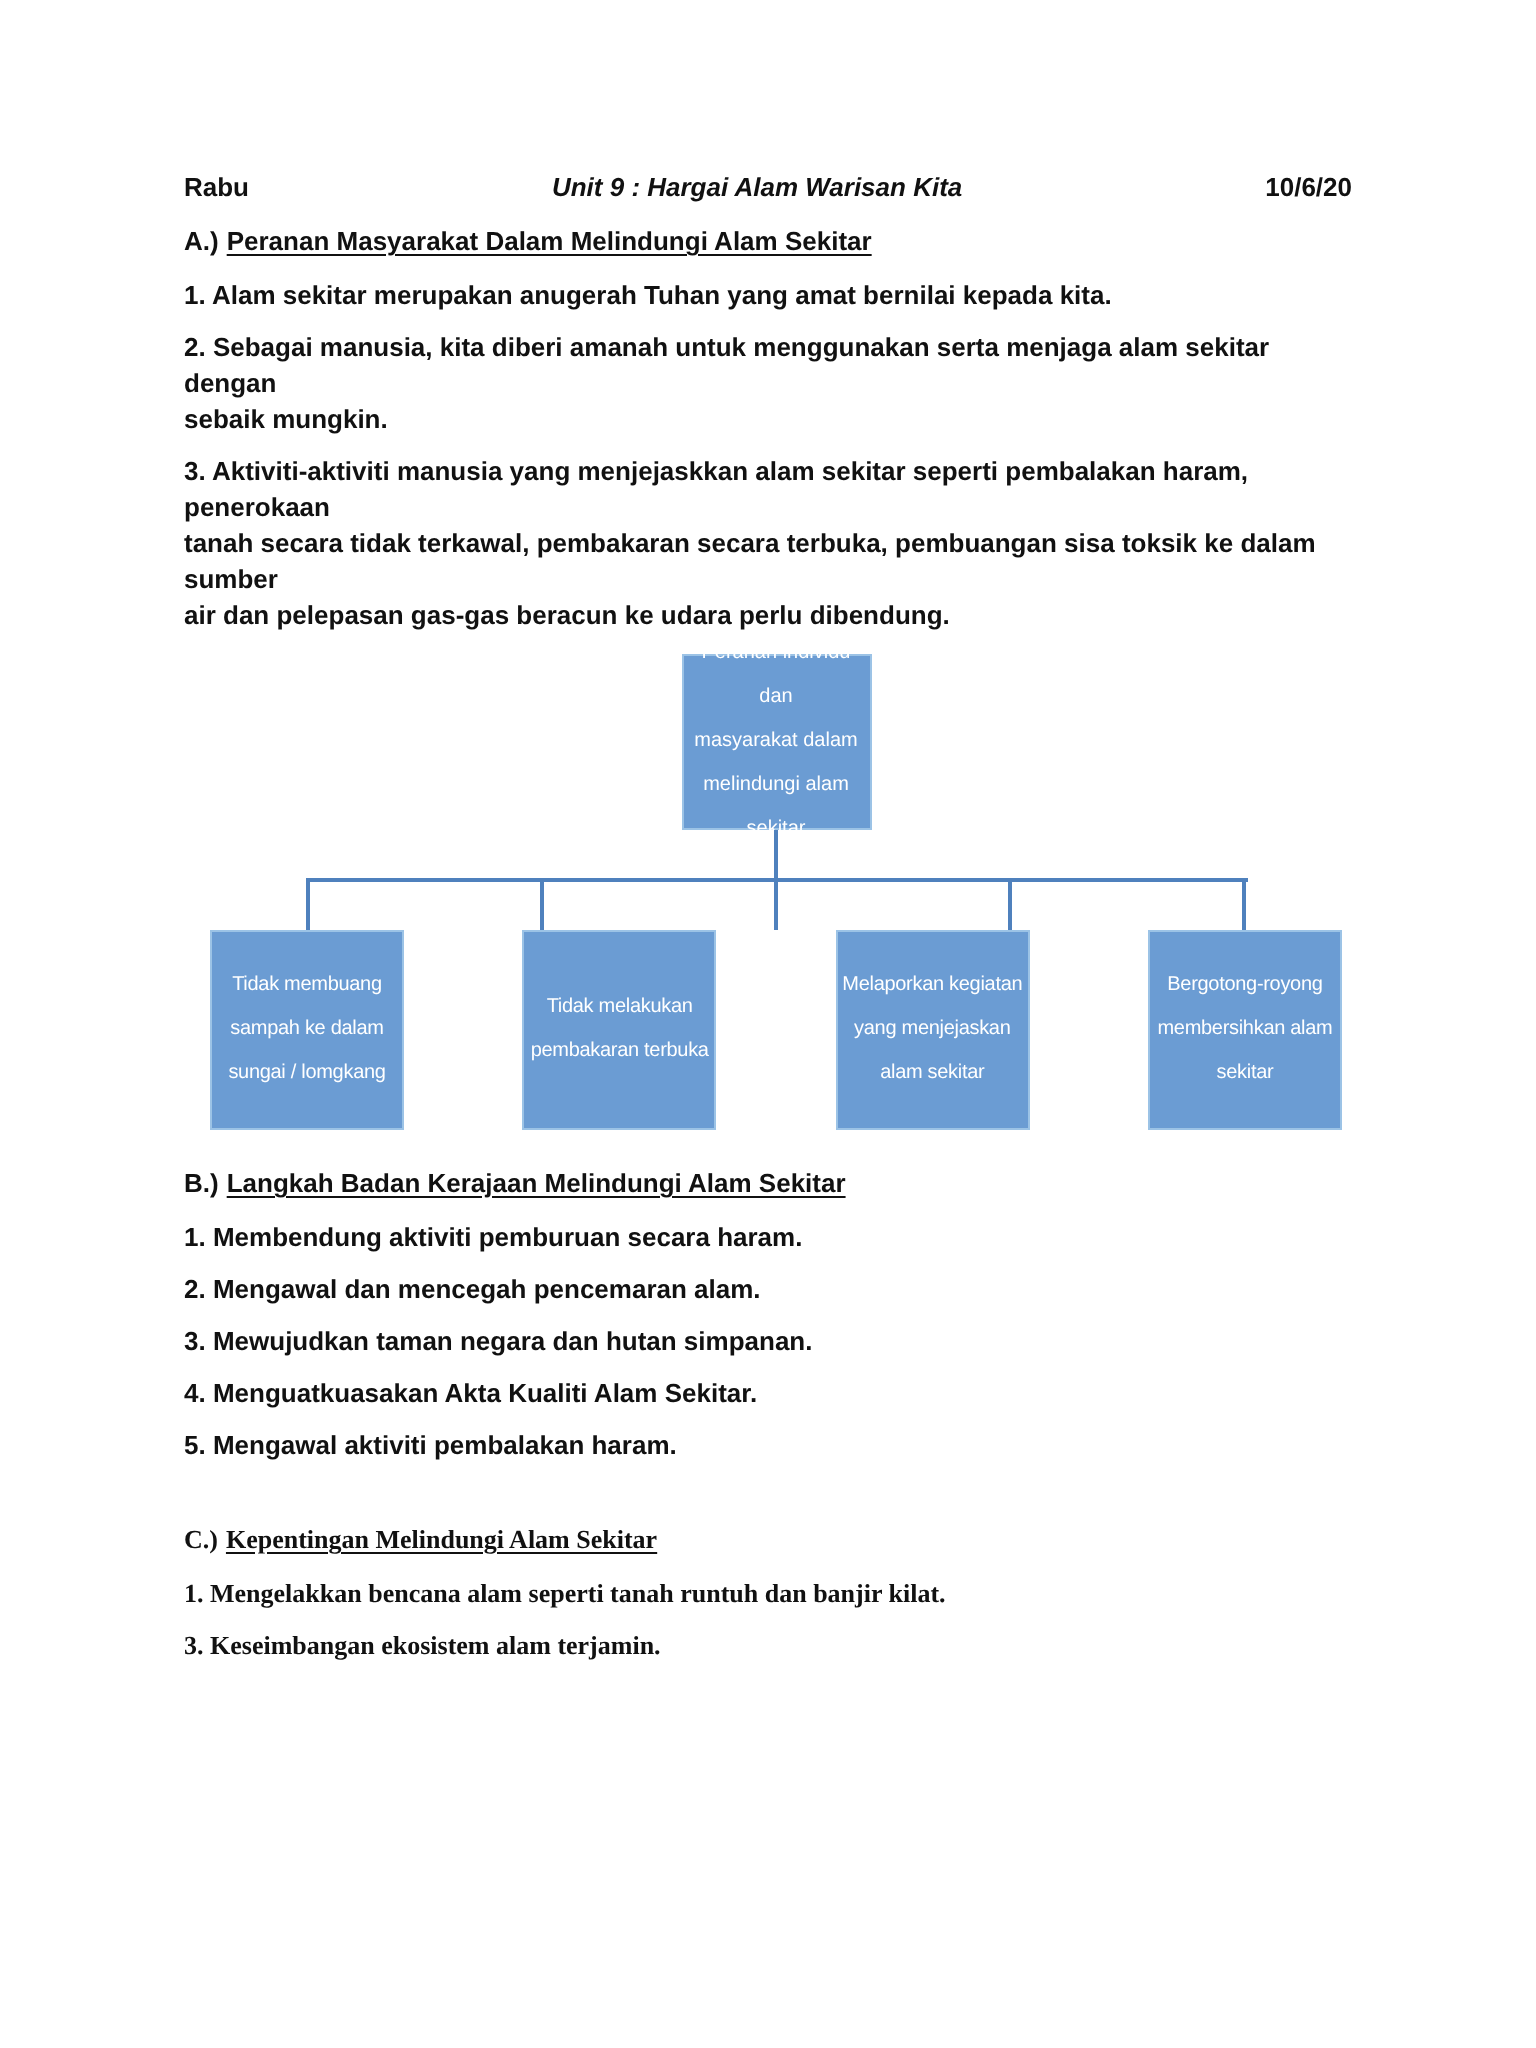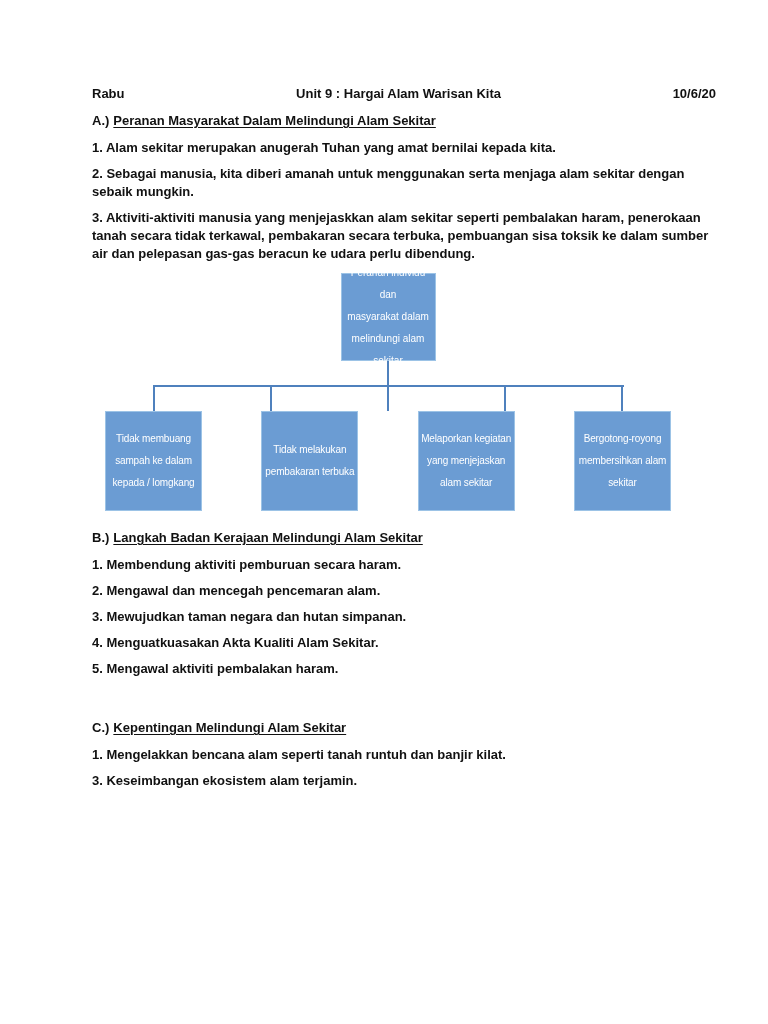--- a/index.html
+++ b/index.html
@@ -4,53 +4,53 @@
 <style>
   * { margin: 0; padding: 0; box-sizing: border-box; }
   html, body { background: #ffffff; }
   .page {
     position: relative;
     width: 768px;
     height: 1024px;
     background: #ffffff;
     font-family: "Liberation Sans", sans-serif;
     color: #111111;
-    padding: 86px 52px 0 92px;
+    padding: 86px 92px 0 92px;
     overflow: hidden;
   }
   .doc-header {
     display: flex;
     justify-content: space-between;
     align-items: baseline;
     font-size: 13px;
     font-weight: bold;
     margin-bottom: 12px;
   }
-  .doc-header .mid { flex: 1; text-align: center; }
+  .doc-header .mid { flex: 1; text-align: center; font-style: italic; }
   .sec-heading {
     font-size: 13px;
     font-weight: bold;
     margin-bottom: 10px;
     line-height: 16px;
   }
   .sec-heading .label { margin-right: 4px; }
   .sec-heading .u {
     text-decoration: underline;
     text-underline-offset: 2px;
   }
   .para {
     font-size: 13px;
     font-weight: bold;
     line-height: 18px;
     margin-bottom: 8px;
     white-space: pre-line;
   }
   .section-b, .section-c { margin-top: 0; }
   .section-b { margin-top: 19px; }
-  .section-c { margin-top: 42px; }
+  .section-c { margin-top: 30px; font-family: Liberation Serif, serif; }
 
   
   .diagram {
     position: relative;
     width: 566px;
     margin: 10px 0 0 13px;
   }
   .root-box {
     width: 95px;
     height: 88px;
@@ -135,21 +135,21 @@
       <div class="conn hline"></div>
       <div class="conn drop drop-0"></div>
       <div class="conn drop drop-1"></div>
       <div class="conn drop drop-2"></div>
       <div class="conn drop drop-3"></div>
       <div class="conn drop drop-4"></div>
     </div>
     <div class="child-row">
       <div class="child-box">Tidak membuang
 sampah ke dalam
-kepada / lomgkang</div>
+sungai / lomgkang</div>
       <div class="child-box">Tidak melakukan
 pembakaran terbuka</div>
       <div class="child-box">Melaporkan kegiatan
 yang menjejaskan
 alam sekitar</div>
       <div class="child-box">Bergotong-royong
 membersihkan alam
 sekitar</div>
     </div>
   </div>

